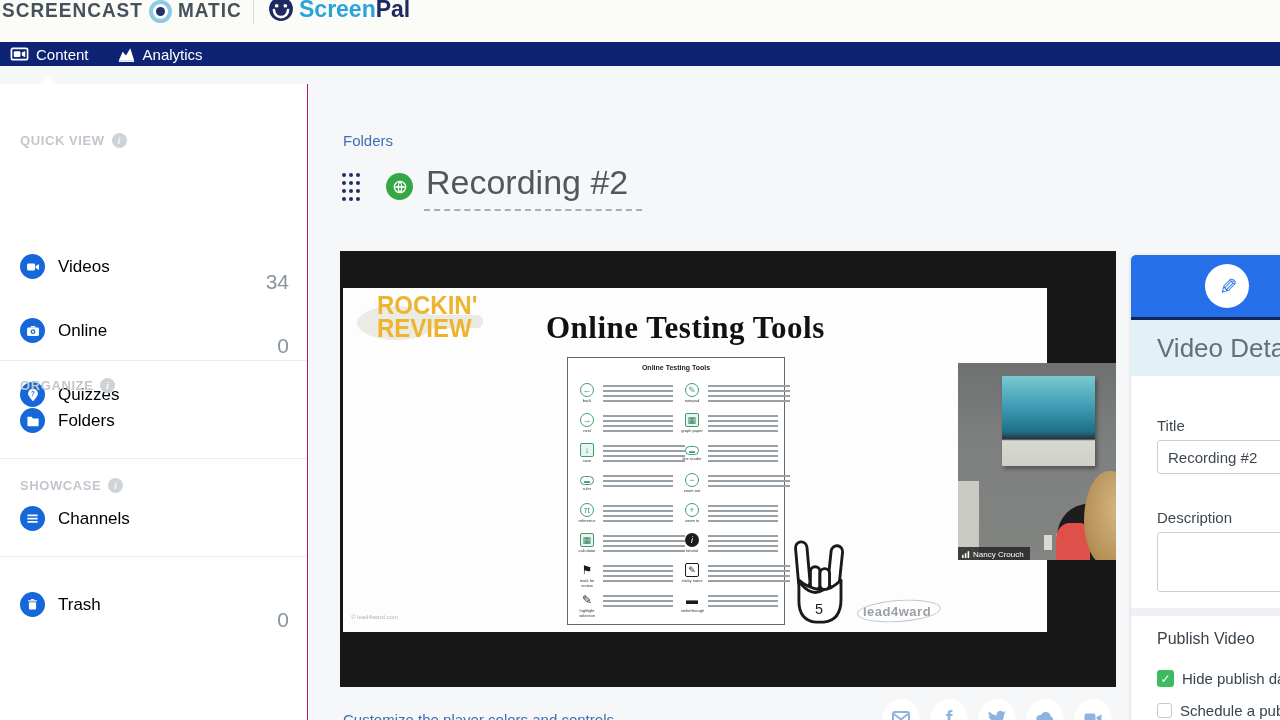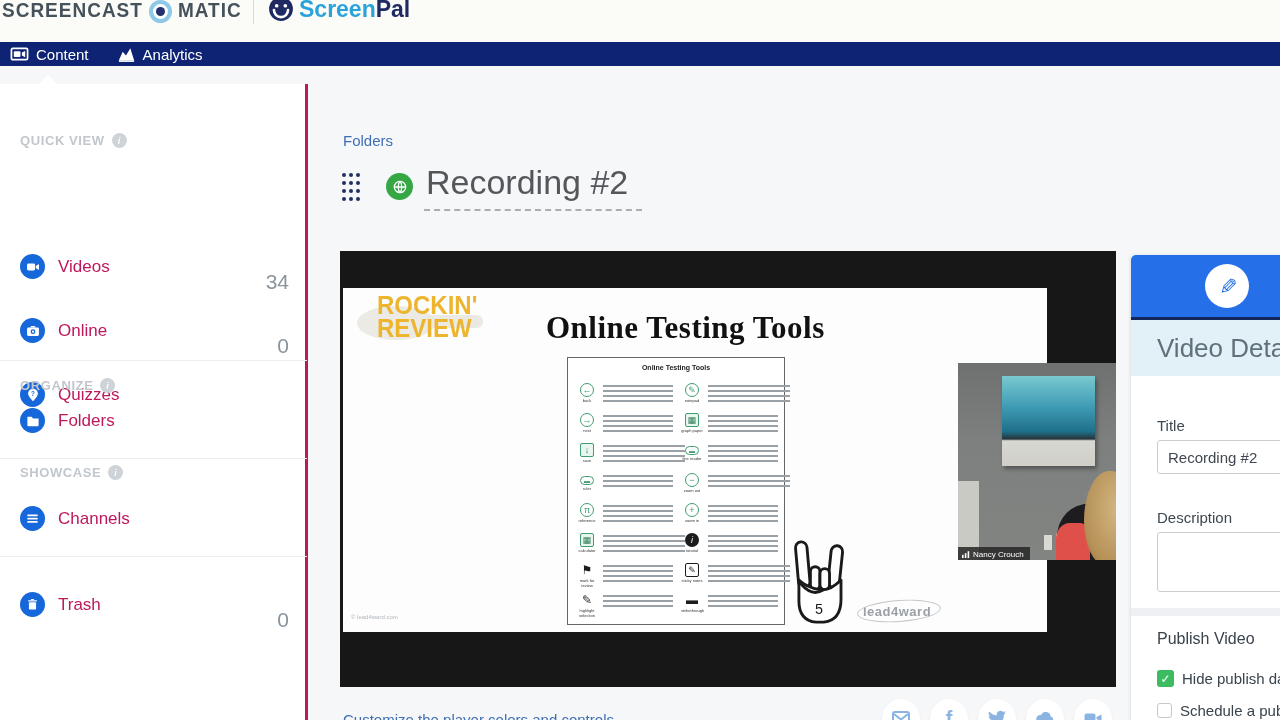--- a/index.html
+++ b/index.html
@@ -24,29 +24,29 @@
   .navbar{position:absolute;left:0;top:42px;width:1280px;height:24px;background:#0e2373;color:#fff;
           display:flex;align-items:center;}
   .nav-item{display:flex;align-items:center;gap:7px;font-size:15px;color:#fff;cursor:pointer;}
   .nav-item.content{margin-left:10px;}
   .nav-item.analytics{margin-left:28px;}
   .nav-caret{position:absolute;left:39px;top:75px;width:0;height:0;
              border-left:9px solid transparent;border-right:9px solid transparent;border-bottom:9px solid #fff;}
 
   
   .sidebar{position:absolute;left:0;top:84px;width:308px;height:636px;background:#fff;
-           border-right:3px solid #be185d;}
+           border-right:1px solid #be185d;}
   .side-label{position:absolute;left:20px;display:flex;align-items:center;gap:7px;
               font-size:13px;font-weight:700;letter-spacing:.6px;color:#c2c7cd;}
   .info-dot{width:15px;height:15px;border-radius:50%;background:#ced3d8;color:#fff;font-size:9px;
             font-weight:700;display:flex;align-items:center;justify-content:center;font-style:italic;}
   .side-item{position:absolute;left:0;width:307px;height:25px;cursor:pointer;}
   .blue-circle{position:absolute;left:20px;top:0;width:25px;height:25px;border-radius:50%;
                background:#1667d9;display:flex;align-items:center;justify-content:center;}
-  .side-item-label{position:absolute;left:58px;top:3px;font-size:17px;color:#be185d;}
+  .side-item-label{position:absolute;left:58px;top:3px;font-size:17px;color:#000000;}
   .side-count{position:absolute;right:18px;top:16px;font-size:21px;color:#8a949d;}
   .side-divider{position:absolute;left:0;width:307px;height:0;border-top:1px solid #ebedef;}
 
   
   .breadcrumb{position:absolute;left:343px;top:132px;font-size:15px;color:#3f6fb5;cursor:pointer;}
   .drag-handle{position:absolute;left:340px;top:171px;width:22px;height:32px;
                display:grid;grid-template-columns:repeat(3,1fr);grid-template-rows:repeat(4,1fr);
                cursor:grab;}
   .drag-handle i{width:4px;height:4px;border-radius:50%;background:#223063;margin:auto;}
   .title-globe{position:absolute;left:386px;top:173px;width:27px;height:27px;border-radius:50%;
@@ -240,21 +240,21 @@
     <div class="side-item" style="top:324px;">
       <span class="blue-circle">
         <svg width="14" height="14" viewBox="0 0 20 20">
             <path d="M2 4 h6 l2 2.5 h8 v9.5 a1.5 1.5 0 0 1 -1.5 1.5 h-13 a1.5 1.5 0 0 1 -1.5 -1.5 z" fill="#fff"></path>
           </svg>
       </span>
       <span class="side-item-label">Folders</span>
     </div>
 
     <div class="side-divider" style="top:374px;"></div>
-    <div class="side-label" style="top:381px;">
+    <div class="side-label" style="top:394px;">
       <span>SHOWCASE</span>
       <span class="info-dot">i</span>
     </div>
 
     <div class="side-item" style="top:422px;">
       <span class="blue-circle">
         <svg width="13" height="13" viewBox="0 0 20 20">
             <rect x="2" y="4" width="16" height="2.6" rx="1" fill="#fff"></rect>
             <rect x="2" y="9" width="16" height="2.6" rx="1" fill="#fff"></rect>
             <rect x="2" y="14" width="16" height="2.6" rx="1" fill="#fff"></rect>

